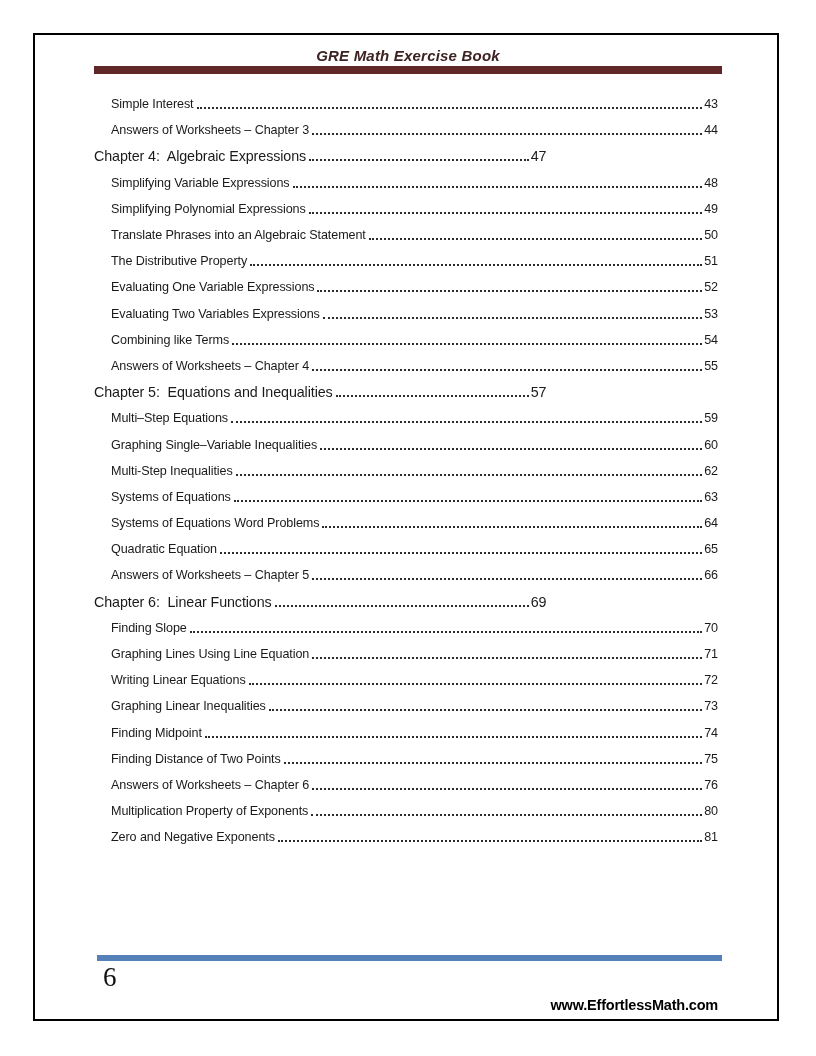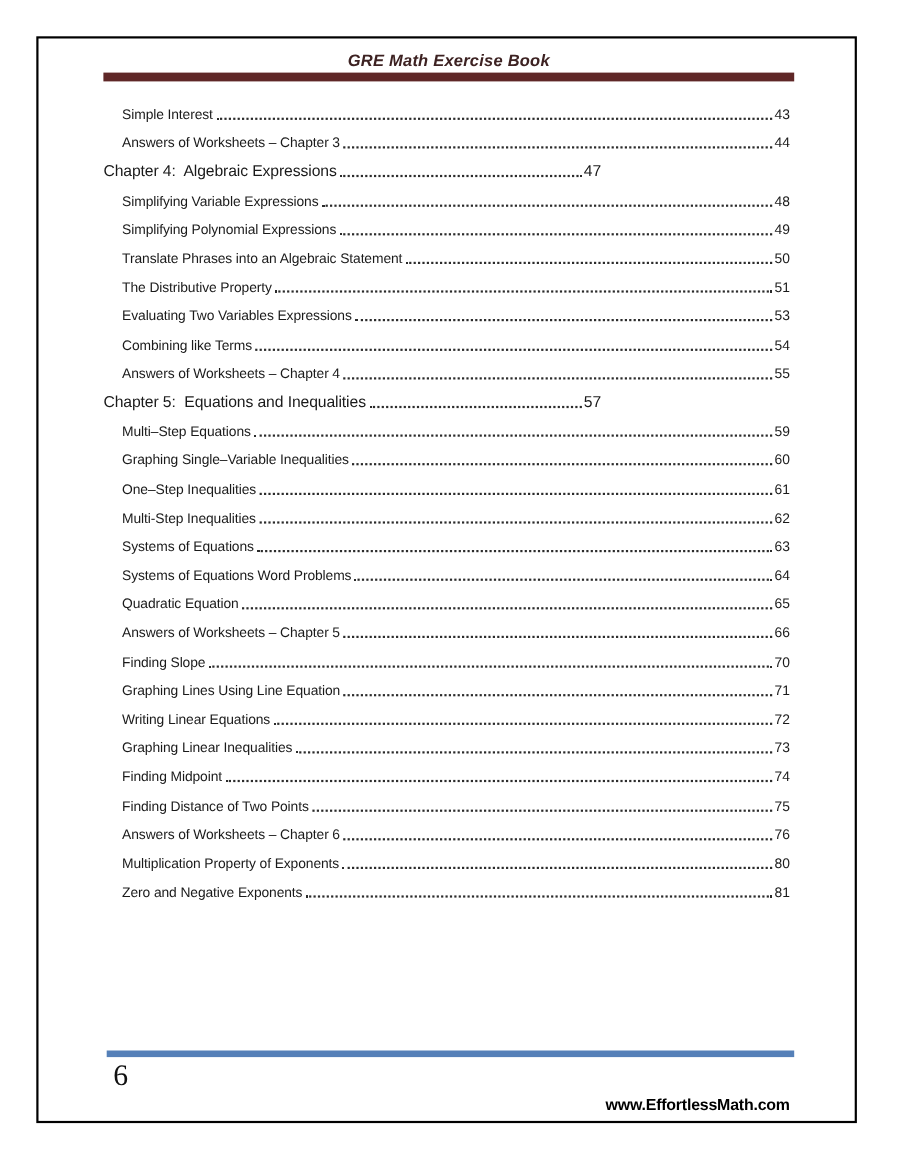--- a/index.html
+++ b/index.html
@@ -89,20 +89,25 @@
     <span class="label">Translate Phrases into an Algebraic Statement</span>
     <span class="leader"></span>
     <span class="pagenum">50</span>
   </div>
     <div class="toc-row sub">
     <span class="label">The Distributive Property</span>
     <span class="leader"></span>
     <span class="pagenum">51</span>
   </div>
     <div class="toc-row sub">
+    <span class="label">Evaluating One Variable Expressions</span>
+    <span class="leader"></span>
+    <span class="pagenum">52</span>
+  </div>
+    <div class="toc-row sub">
     <span class="label">Evaluating Two Variables Expressions</span>
     <span class="leader"></span>
     <span class="pagenum">53</span>
   </div>
     <div class="toc-row sub">
     <span class="label">Combining like Terms</span>
     <span class="leader"></span>
     <span class="pagenum">54</span>
   </div>
     <div class="toc-row sub">
@@ -119,25 +124,20 @@
     <span class="label">Multi–Step Equations</span>
     <span class="leader"></span>
     <span class="pagenum">59</span>
   </div>
     <div class="toc-row sub">
     <span class="label">Graphing Single–Variable Inequalities</span>
     <span class="leader"></span>
     <span class="pagenum">60</span>
   </div>
     <div class="toc-row sub">
-    <span class="label">One–Step Inequalities</span>
-    <span class="leader"></span>
-    <span class="pagenum">61</span>
-  </div>
-    <div class="toc-row sub">
     <span class="label">Multi-Step Inequalities</span>
     <span class="leader"></span>
     <span class="pagenum">62</span>
   </div>
     <div class="toc-row sub">
     <span class="label">Systems of Equations</span>
     <span class="leader"></span>
     <span class="pagenum">63</span>
   </div>
     <div class="toc-row sub">
@@ -148,20 +148,25 @@
     <div class="toc-row sub">
     <span class="label">Quadratic Equation</span>
     <span class="leader"></span>
     <span class="pagenum">65</span>
   </div>
     <div class="toc-row sub">
     <span class="label">Answers of Worksheets – Chapter 5</span>
     <span class="leader"></span>
     <span class="pagenum">66</span>
   </div>
+    <div class="toc-row chapter">
+    <span class="label">Chapter 6:  Linear Functions</span>
+    <span class="leader"></span>
+    <span class="pagenum">69</span>
+  </div>
     <div class="toc-row sub">
     <span class="label">Finding Slope</span>
     <span class="leader"></span>
     <span class="pagenum">70</span>
   </div>
     <div class="toc-row sub">
     <span class="label">Graphing Lines Using Line Equation</span>
     <span class="leader"></span>
     <span class="pagenum">71</span>
   </div>

